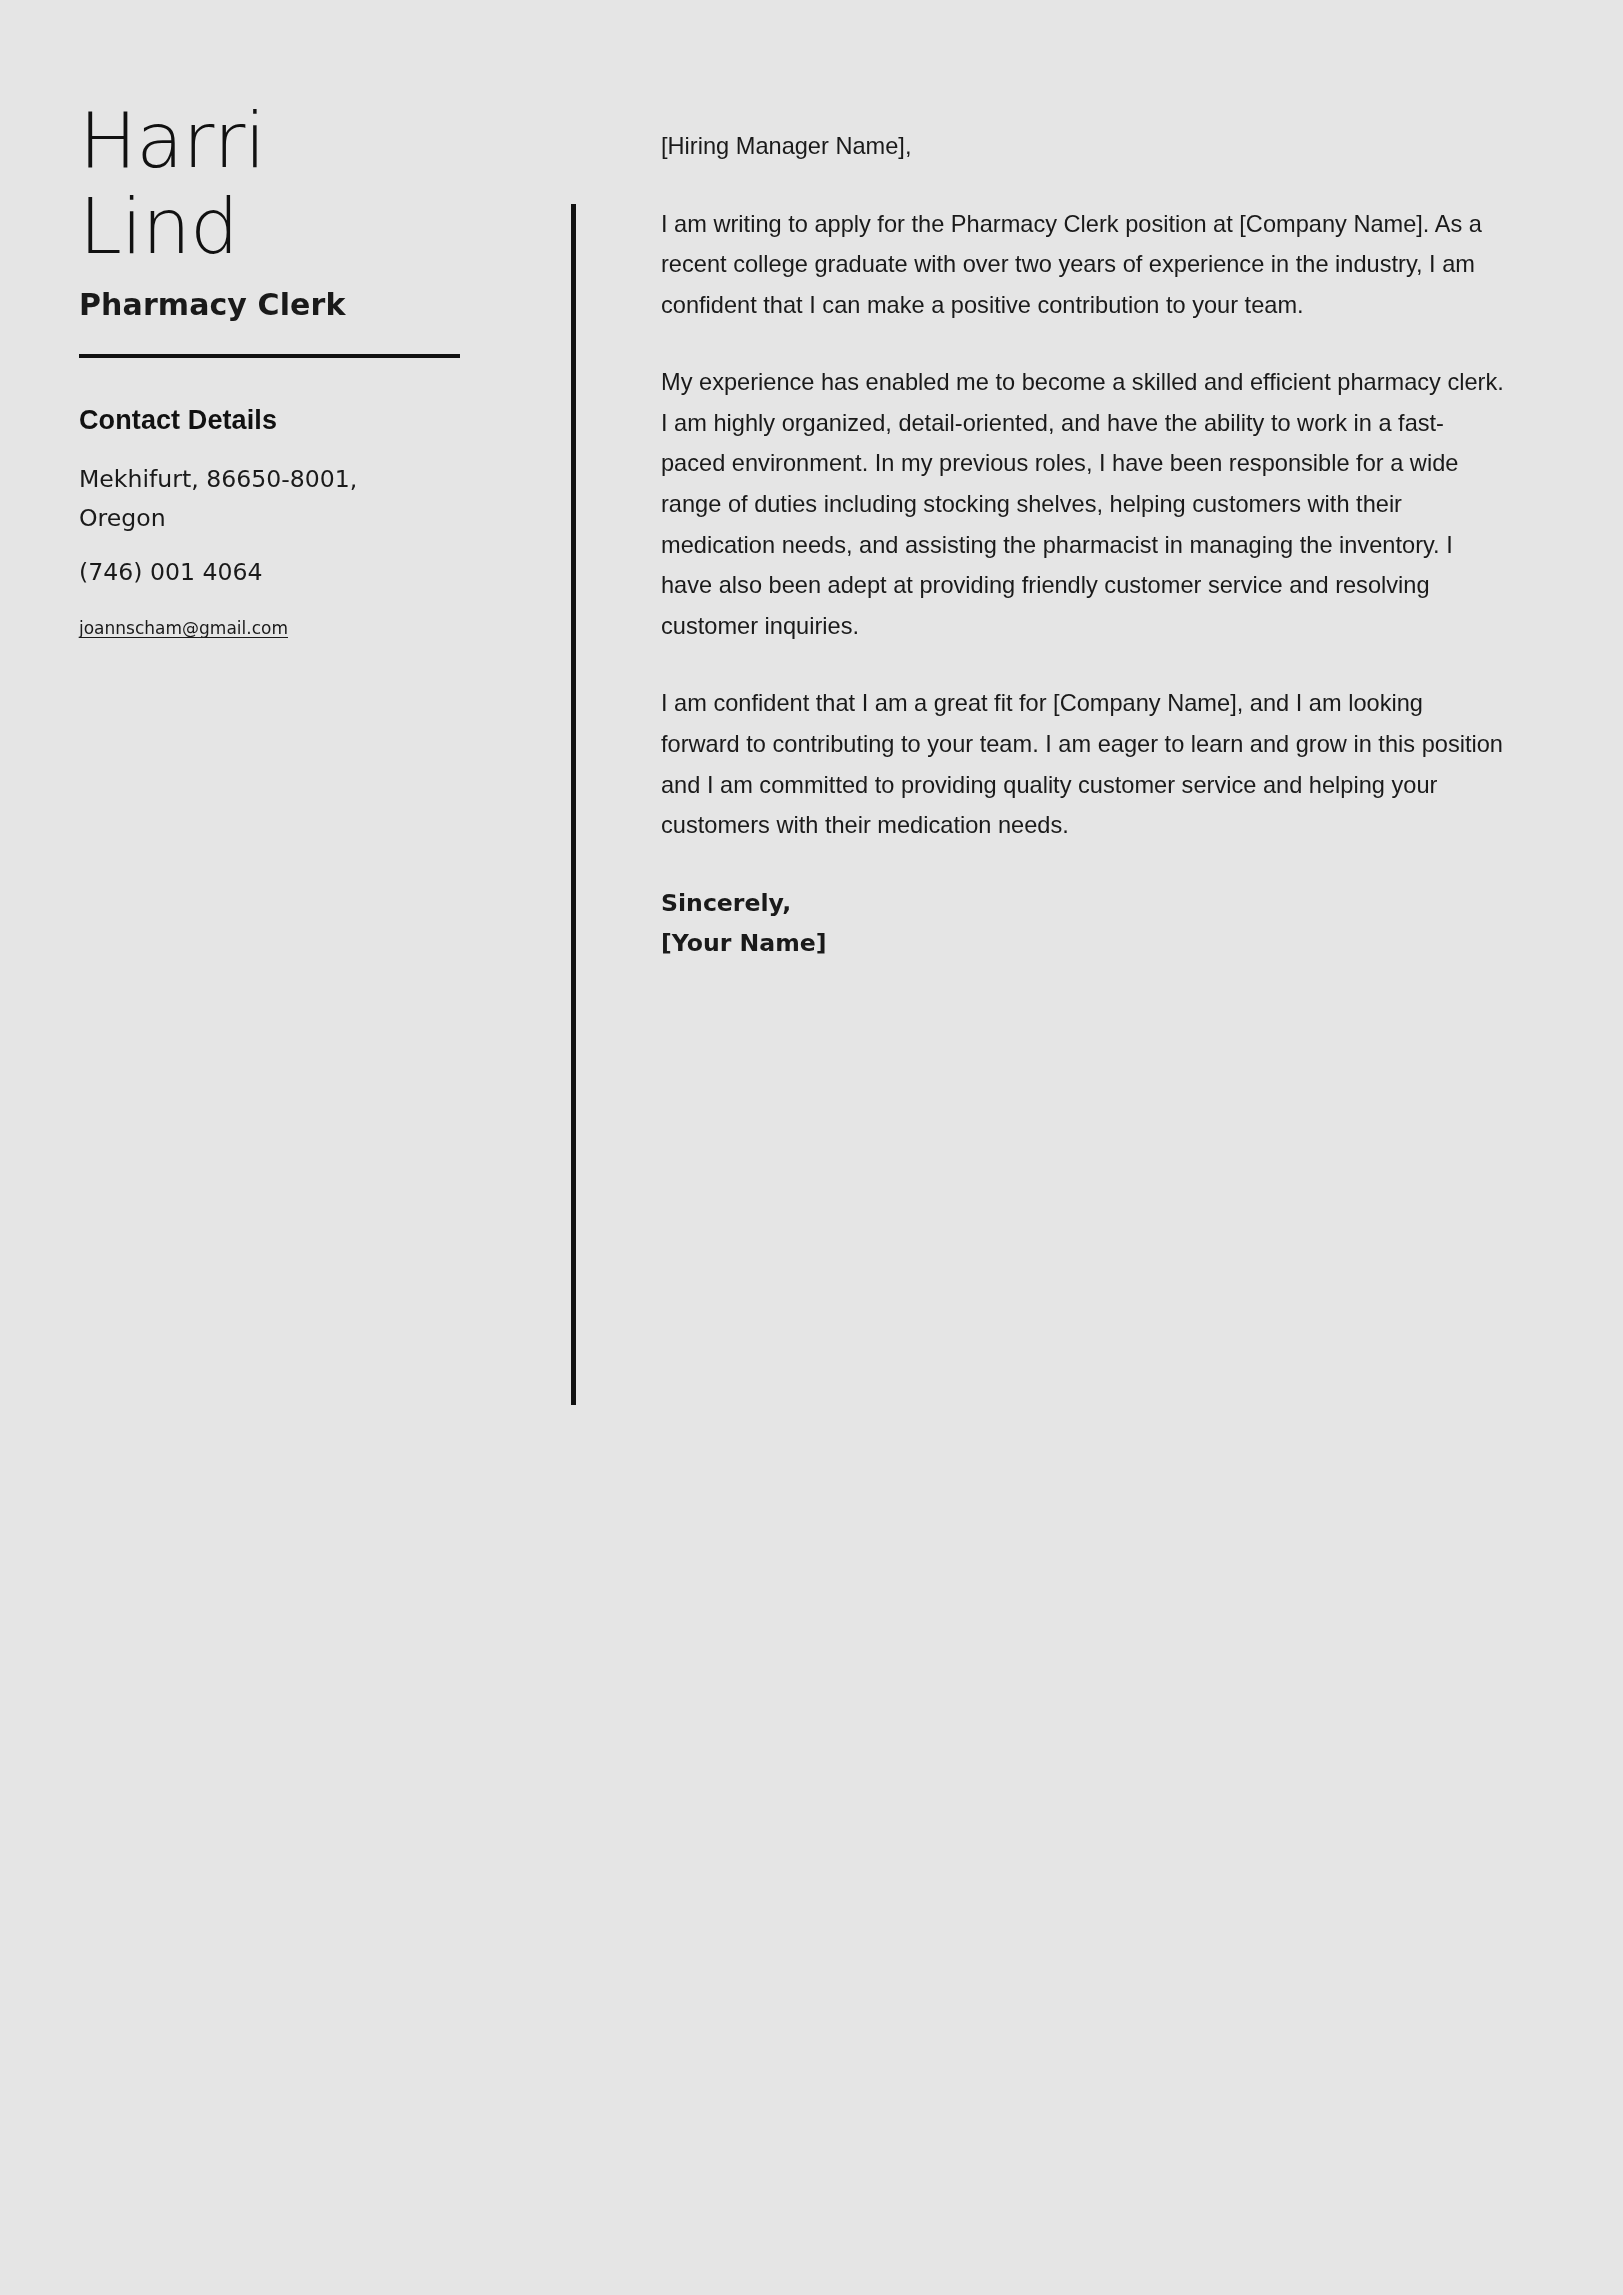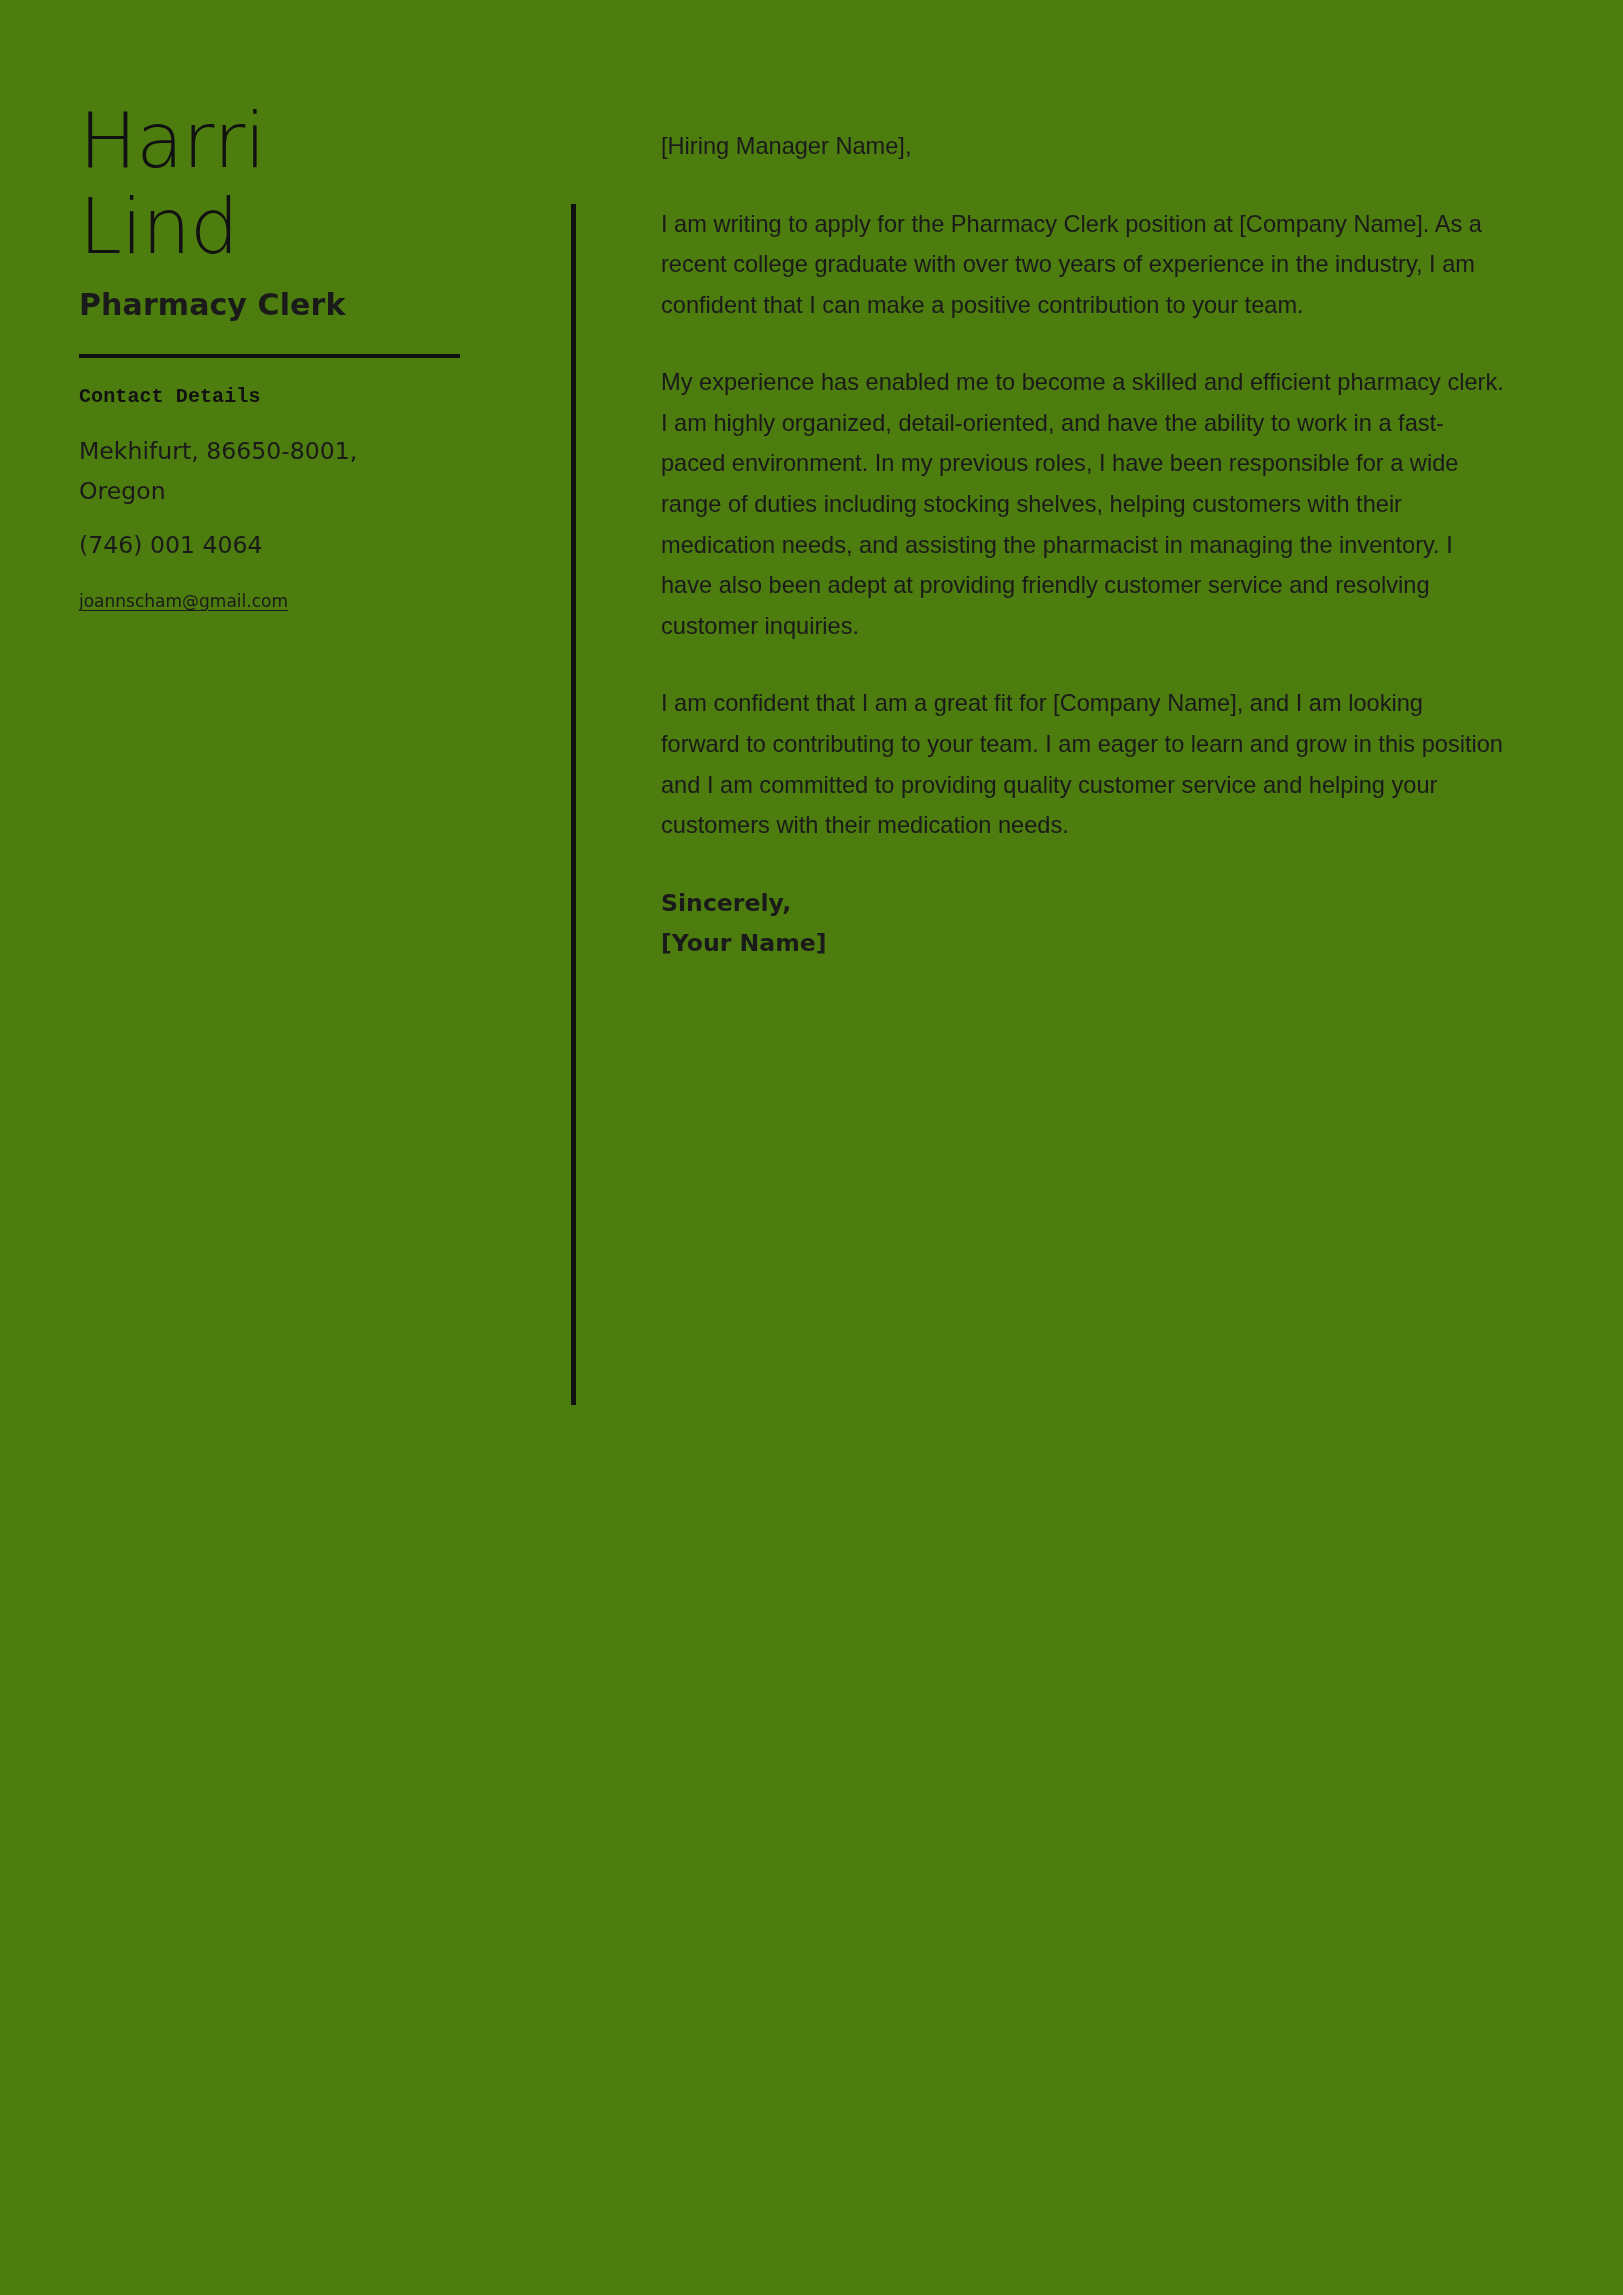--- a/index.html
+++ b/index.html
@@ -5,21 +5,21 @@
   html, body {
     margin: 0;
     padding: 0;
     background: #ffffff;
   }
 
   .page {
     position: relative;
     width: 1623px;
     height: 2295px;
-    background: #4d7c0f;
+    background: #e5e5e5;
     overflow: hidden;
     font-family: "Liberation Sans", sans-serif;
     color: #1a1a1a;
   }
 
   
   .sidebar {
     position: absolute;
     left: 79px;
     top: 98px;
@@ -55,26 +55,26 @@
 
   .rule {
     width: 381px;
     height: 3.3px;
     background: #111111;
     margin-top: 31px;
   }
 
   .contact-heading {
     display: block;
-    font-family: Liberation Mono, monospace;
+    font-family: Liberation Sans, sans-serif;
     font-weight: 600;
-    font-size: 20px;
+    font-size: 27px;
     line-height: 1.2;
     color: #111111;
-    margin-top: 27px;
+    margin-top: 46px;
     letter-spacing: 0.1px;
   }
 
   .contact-list {
     margin-top: 23.6px;
   }
 
   .contact-item {
     font-family: "DejaVu Sans", sans-serif;
     font-weight: 400;

